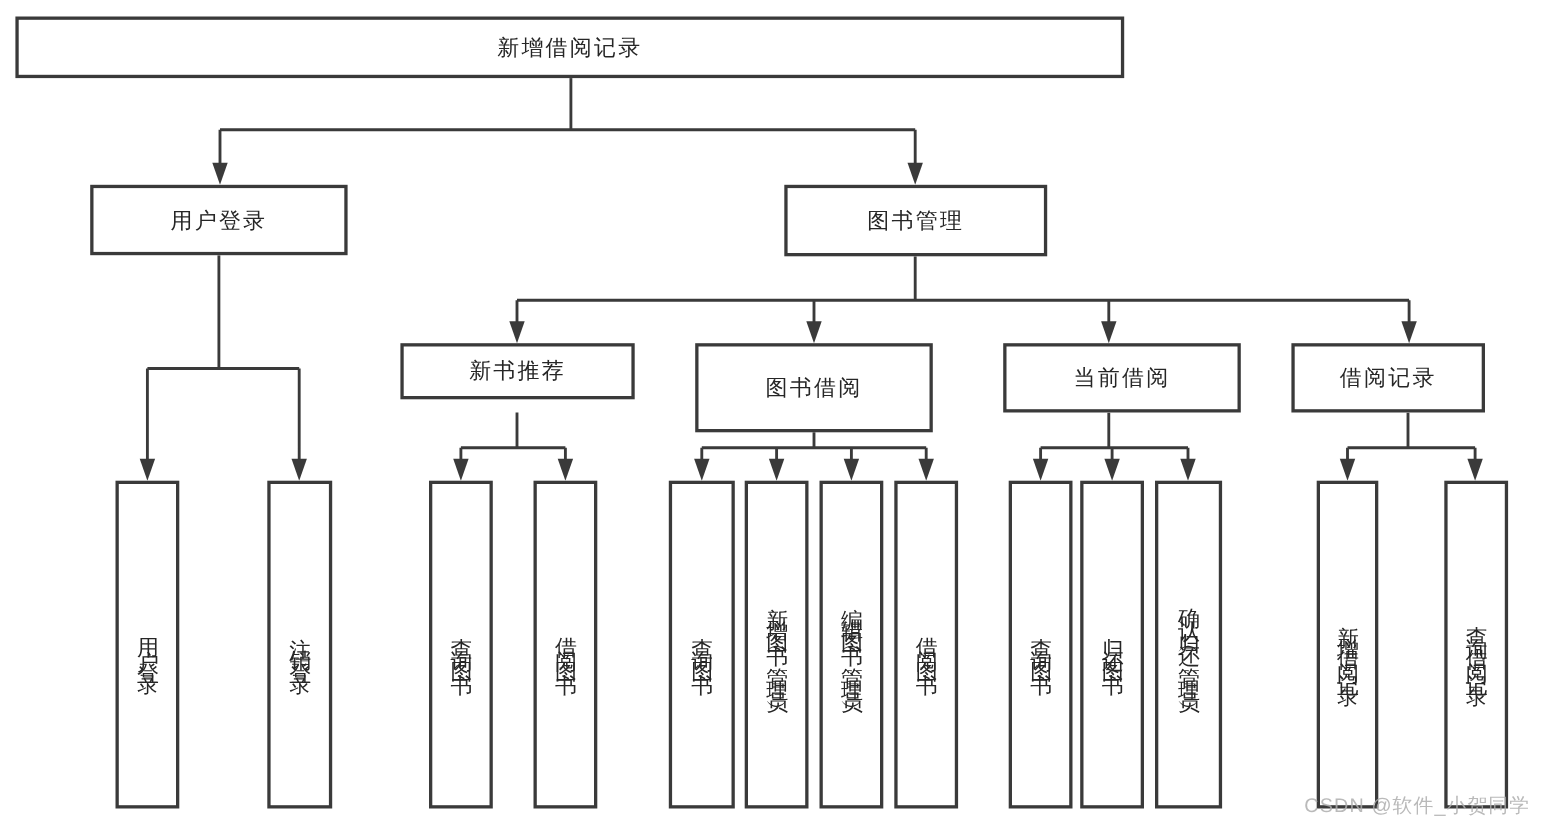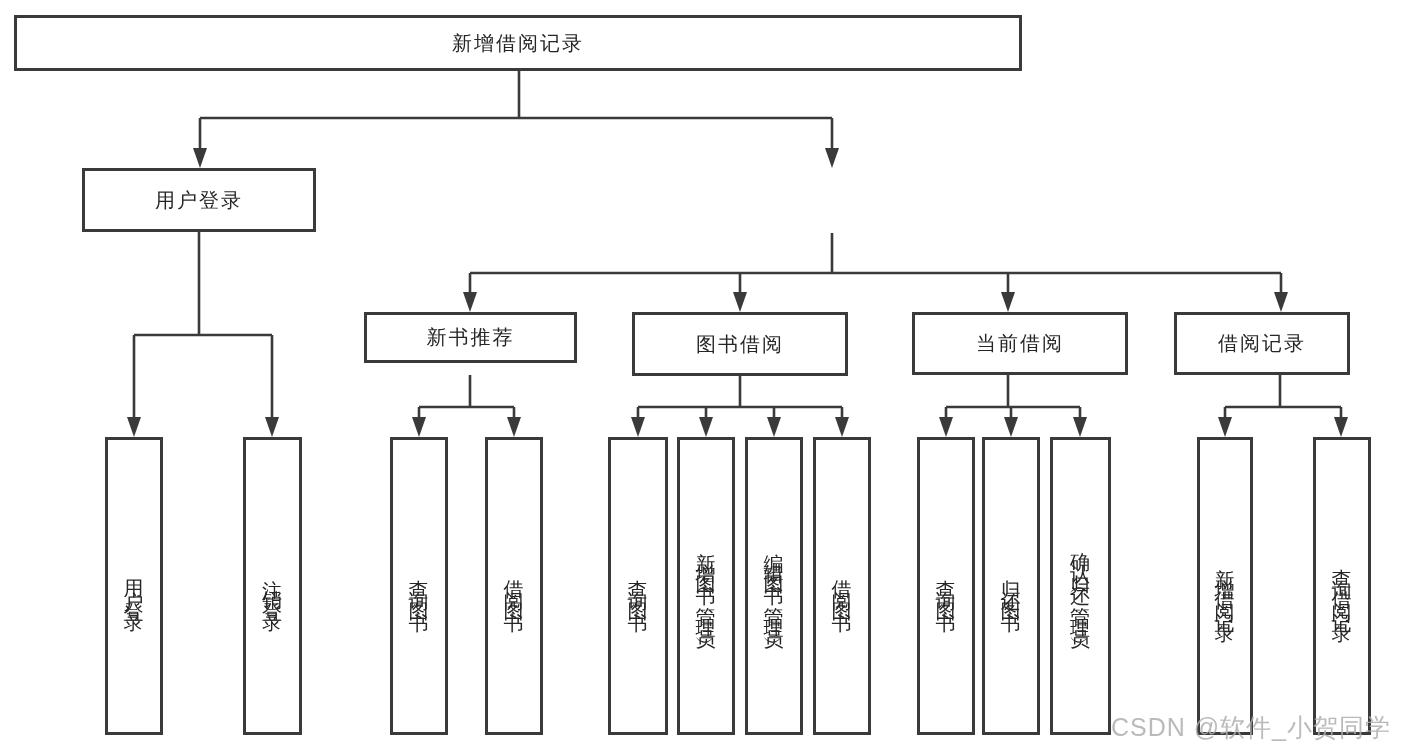--- a/index.html
+++ b/index.html
@@ -19,21 +19,21 @@
     position:absolute;box-sizing:border-box;background:#ffffff;border:3px solid #3a3a3a;
     display:flex;align-items:center;justify-content:center;
     font-size:20px;
   }
   .vbox span{
     writing-mode:vertical-rl;text-orientation:mixed;letter-spacing:11px;line-height:1;
     white-space:nowrap;
   }
   .watermark{
     position:absolute;right:14px;bottom:3px;z-index:5;
-    font-size:25px;letter-spacing:1px;color:#aeaeae;opacity:.85;white-space:nowrap;
+    font-size:18px;letter-spacing:1px;color:#aeaeae;opacity:.85;white-space:nowrap;
   }
 </style>
 </head>
 <body>
 
 <div class="stage">
 
   <svg width="1405" height="747" viewBox="0 0 1405 747">
     <path class="ln" d="M519 70 V118 M200 118 H832 M200 118 V150 M832 118 V150
       M832 233 V273 M470 273 H1281 M470 273 V294 M740 273 V294 M1008 273 V294 M1281 273 V294
@@ -63,25 +63,28 @@
     <polygon class="ar" points="1341,437 1334,417 1348,417"></polygon>
   </svg>
 
   <div class="hbox" style="left:14px;top:15px;width:1008px;height:56px;">
     <span>新增借阅记录</span>
   </div>
 
   <div class="hbox" style="left:82px;top:168px;width:234px;height:64px;">
     <span>用户登录</span>
   </div>
+  <div class="hbox" style="left:713px;top:168px;width:239px;height:65px;">
+    <span>图书管理</span>
+  </div>
 
   <div class="hbox" style="left:364px;top:312px;width:213px;height:51px;font-family:Liberation Mono, monospace;">
     <span>新书推荐</span>
   </div>
-  <div class="hbox" style="left:632px;top:312px;width:216px;height:64px;">
+  <div class="hbox" style="left:632px;top:312px;width:216px;height:81px;">
     <span>图书借阅</span>
   </div>
   <div class="hbox" style="left:899px;top:312px;width:216px;height:63px;margin-left:13px;">
     <span>当前借阅</span>
   </div>
   <div class="hbox" style="left:1174px;top:312px;width:176px;height:63px;">
     <span>借阅记录</span>
   </div>
 
   <div class="vbox" style="left:105px;top:437px;width:58px;height:298px;">

